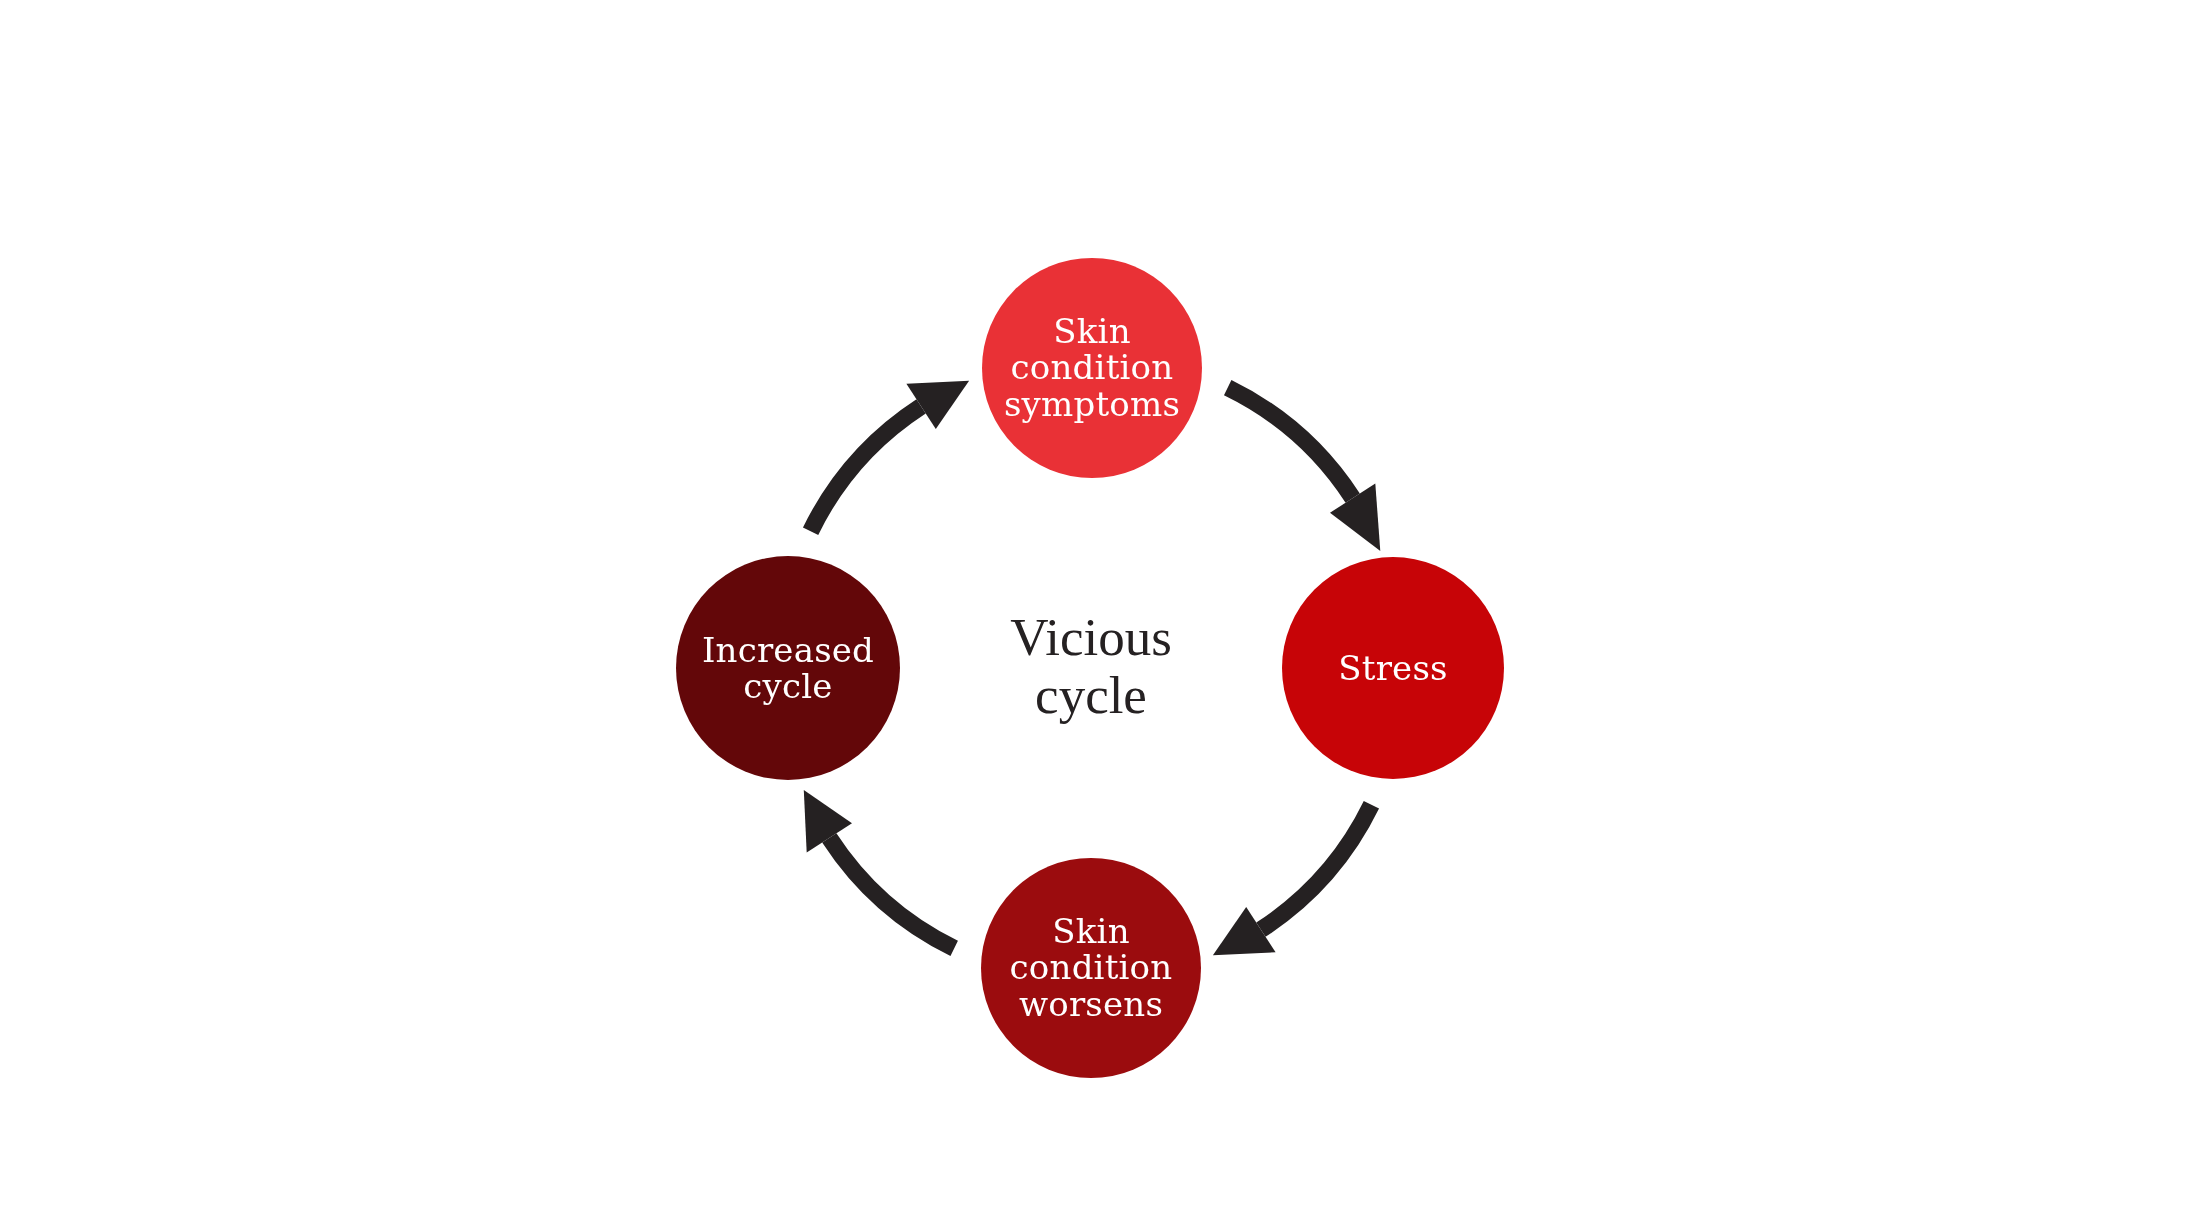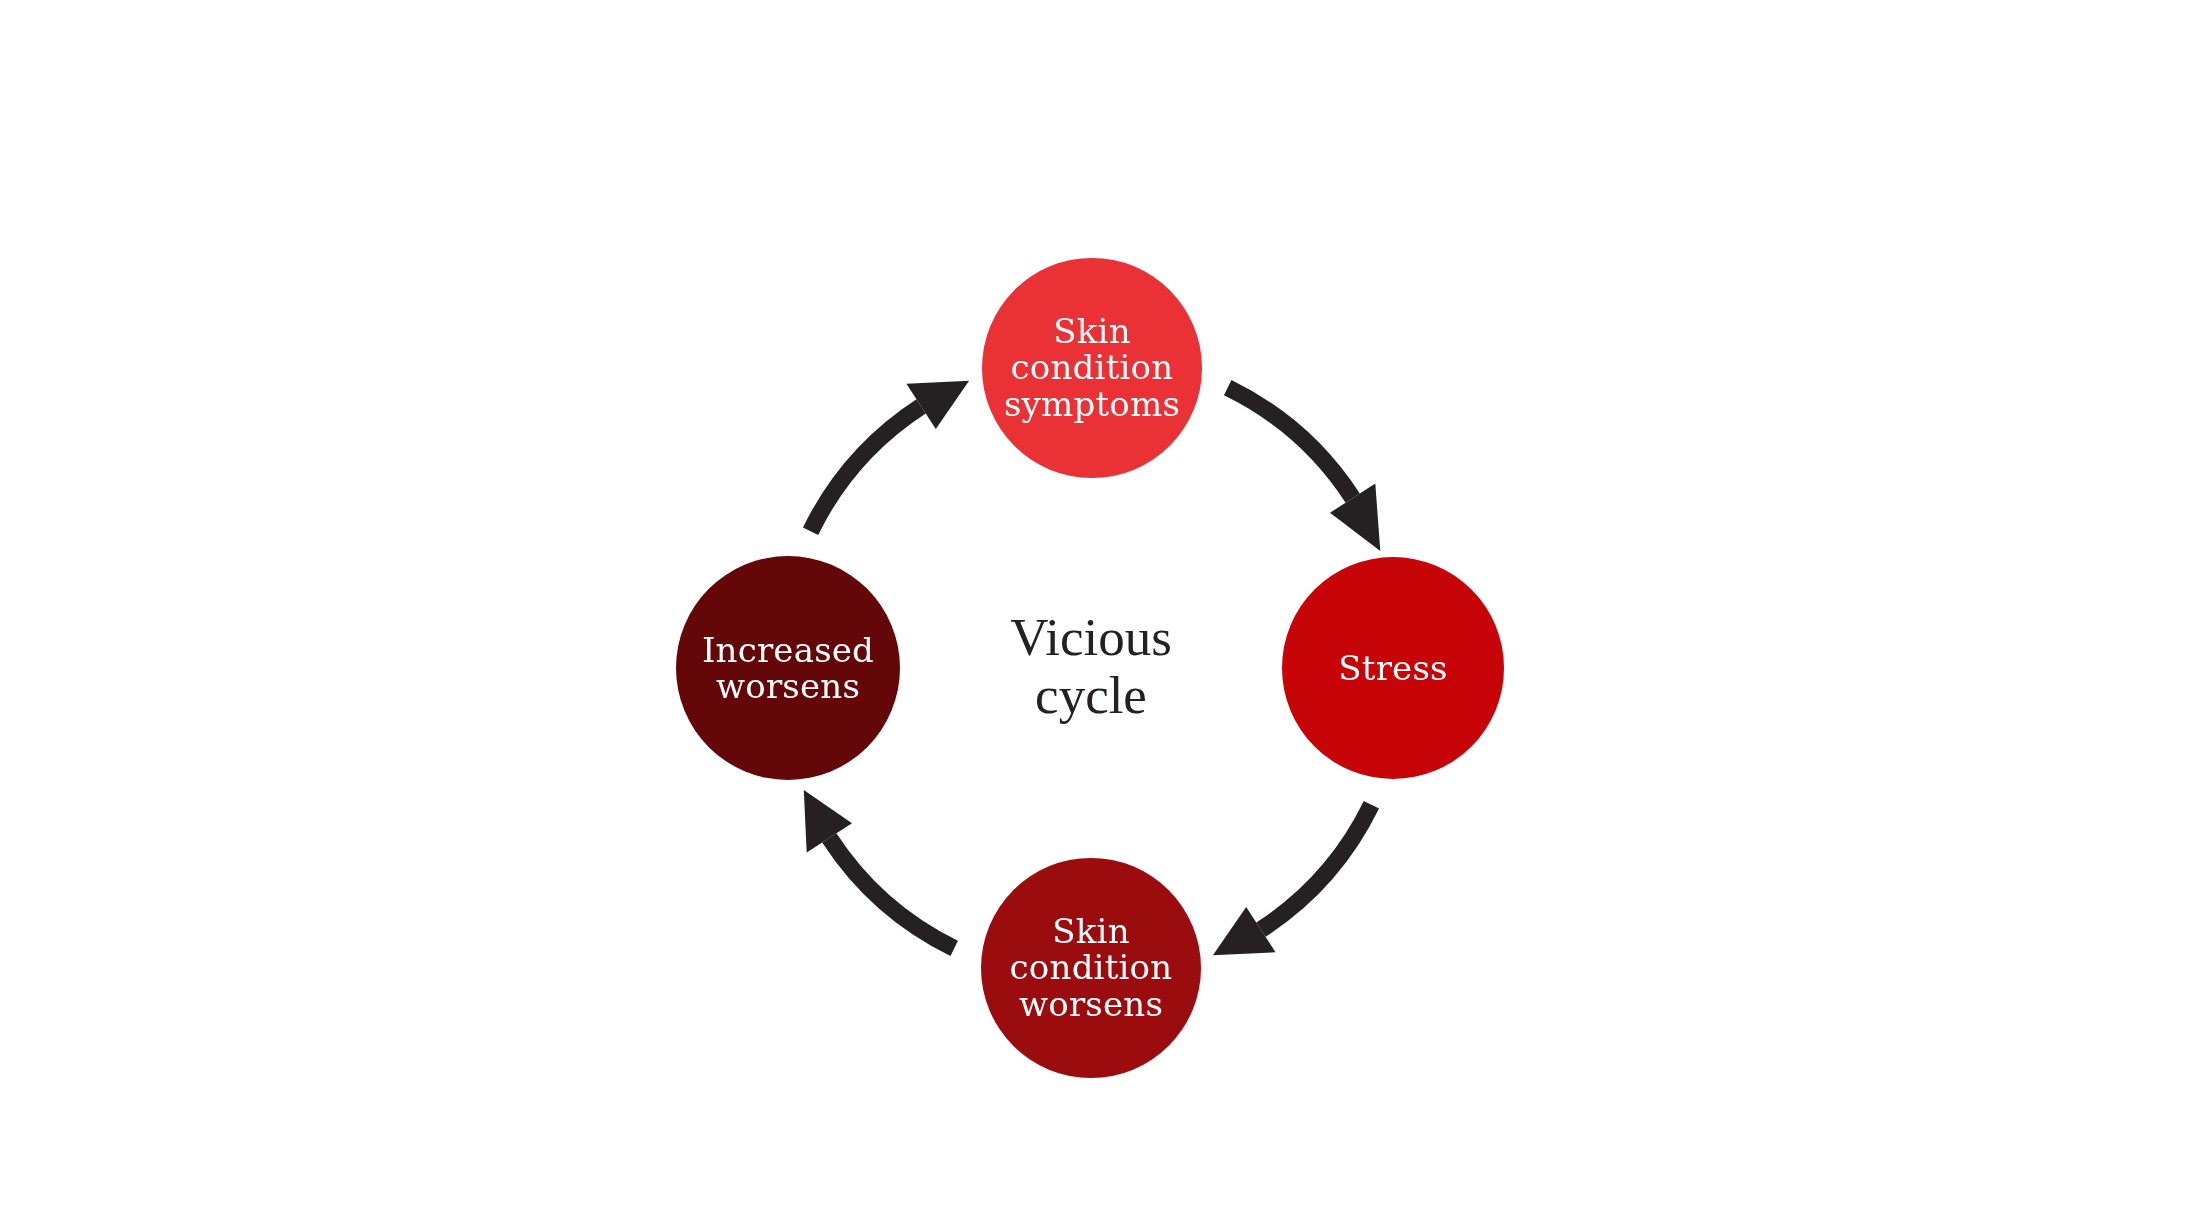--- a/index.html
+++ b/index.html
@@ -83,18 +83,18 @@
 condition
 symptoms</div>
 
   <div class="node-label" style="left: 1393px; top: 668px; color: rgb(255, 255, 255);">Stress</div>
 
   <div class="node-label" style="left: 1091px; top: 968px; color: rgb(255, 255, 255);">Skin
 condition
 worsens</div>
 
   <div class="node-label" style="left: 788px; top: 668px; color: rgb(255, 255, 255);">Increased
-worsens</div>
+cycle</div>
 
   <div class="center-title" style="left: 1091px; top: 666px; color: rgb(37, 33, 34); font-family: Liberation Serif, serif;">Vicious
 cycle</div>
 
 </div>
 
 </body></html>

